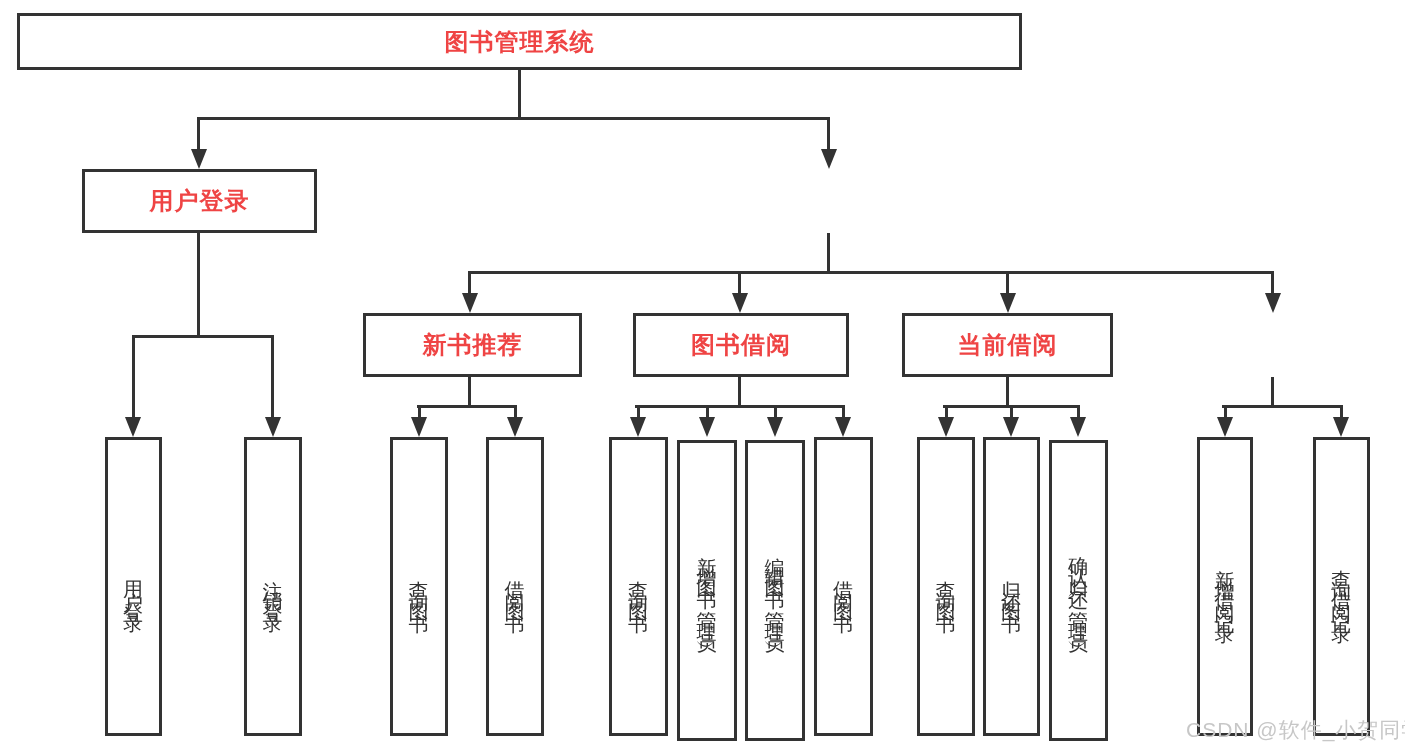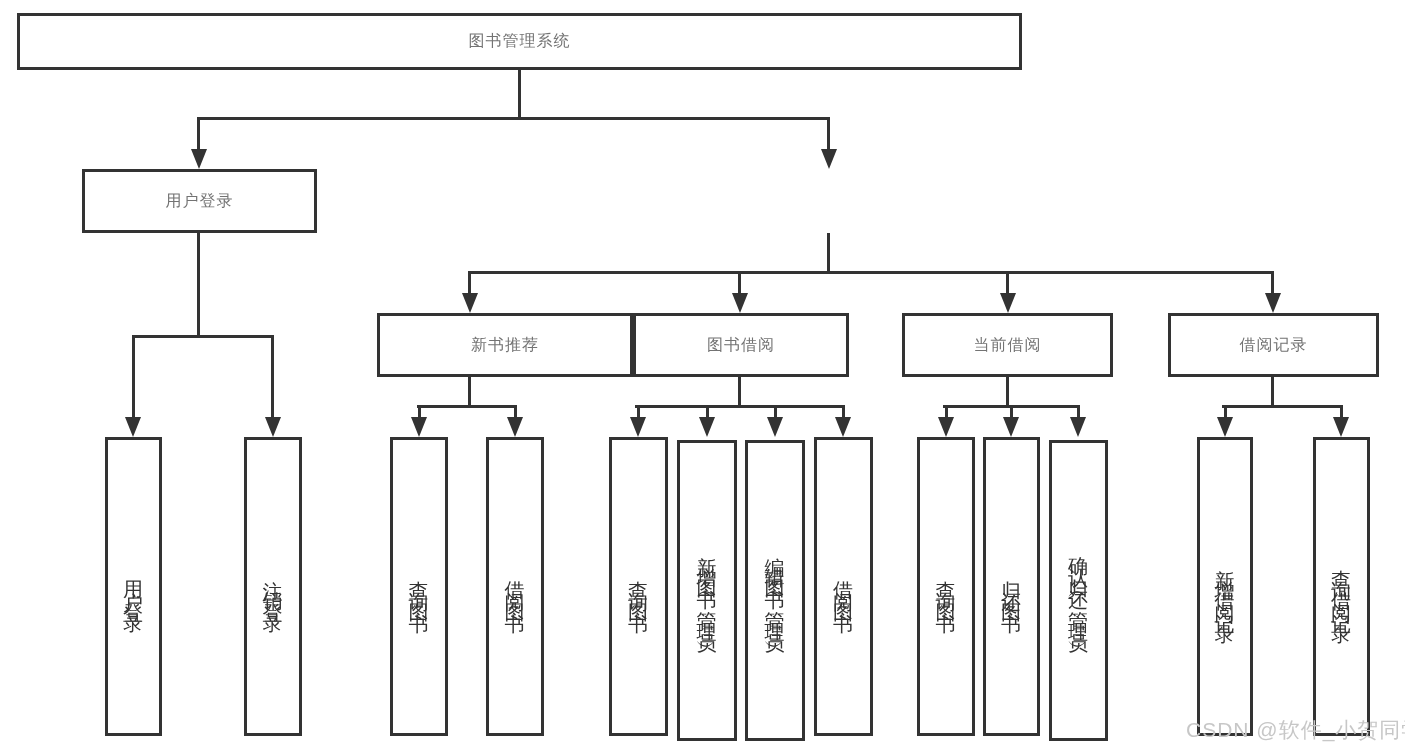--- a/index.html
+++ b/index.html
@@ -14,24 +14,25 @@
     position:absolute;
     border:3px solid #333333;
     background:#ffffff;
     box-sizing:border-box;
     display:flex;
     align-items:center;
     justify-content:center;
     color:#333333;
   }
   .lbl{
-    font-size:16px;
-    color:#737373;
+    font-size:24px;
+    color:#ef4444;
     letter-spacing:1px;
     white-space:nowrap;
+    font-weight:bold;
   }
   .vlabel{
     writing-mode:vertical-rl;
     font-size:20px;
     color:#333333;
     letter-spacing:11px;
     line-height:1.1;
   }
   .vline{position:absolute;width:3px;background:#333333;}
   .hline{position:absolute;height:3px;background:#333333;}
@@ -83,31 +84,28 @@
   <div class="hline" style="left:468px;top:271px;width:806px"></div>
   <div class="vline" style="left:468px;top:271px;height:24px"></div>
   <div class="arrow" style="left:462px;top:293px"></div>
   <div class="vline" style="left:738px;top:271px;height:24px"></div>
   <div class="arrow" style="left:732px;top:293px"></div>
   <div class="vline" style="left:1006px;top:271px;height:24px"></div>
   <div class="arrow" style="left:1000px;top:293px"></div>
   <div class="vline" style="left:1271px;top:271px;height:24px"></div>
   <div class="arrow" style="left:1265px;top:293px"></div>
 
-  <div class="box" style="left:377px;top:313px;width:256px;height:64px">
+  <div class="box" style="left:363px;top:313px;width:219px;height:64px">
     <span class="lbl">新书推荐</span>
   </div>
   <div class="box" style="left:902px;top:313px;width:211px;height:64px">
     <span class="lbl">当前借阅</span>
   </div>
   <div class="box" style="left:633px;top:313px;width:216px;height:64px">
     <span class="lbl">图书借阅</span>
-  </div>
-  <div class="box" style="left:1168px;top:313px;width:211px;height:64px">
-    <span class="lbl">借阅记录</span>
   </div>
 
   <div class="vline" style="left:468px;top:377px;height:30px"></div>
   <div class="hline" style="left:417px;top:405px;width:100px"></div>
   <div class="vline" style="left:418px;top:405px;height:14px"></div>
   <div class="arrow" style="left:411px;top:417px"></div>
   <div class="vline" style="left:514px;top:405px;height:14px"></div>
   <div class="arrow" style="left:507px;top:417px"></div>
 
   <div class="vline" style="left:738px;top:377px;height:30px"></div>

